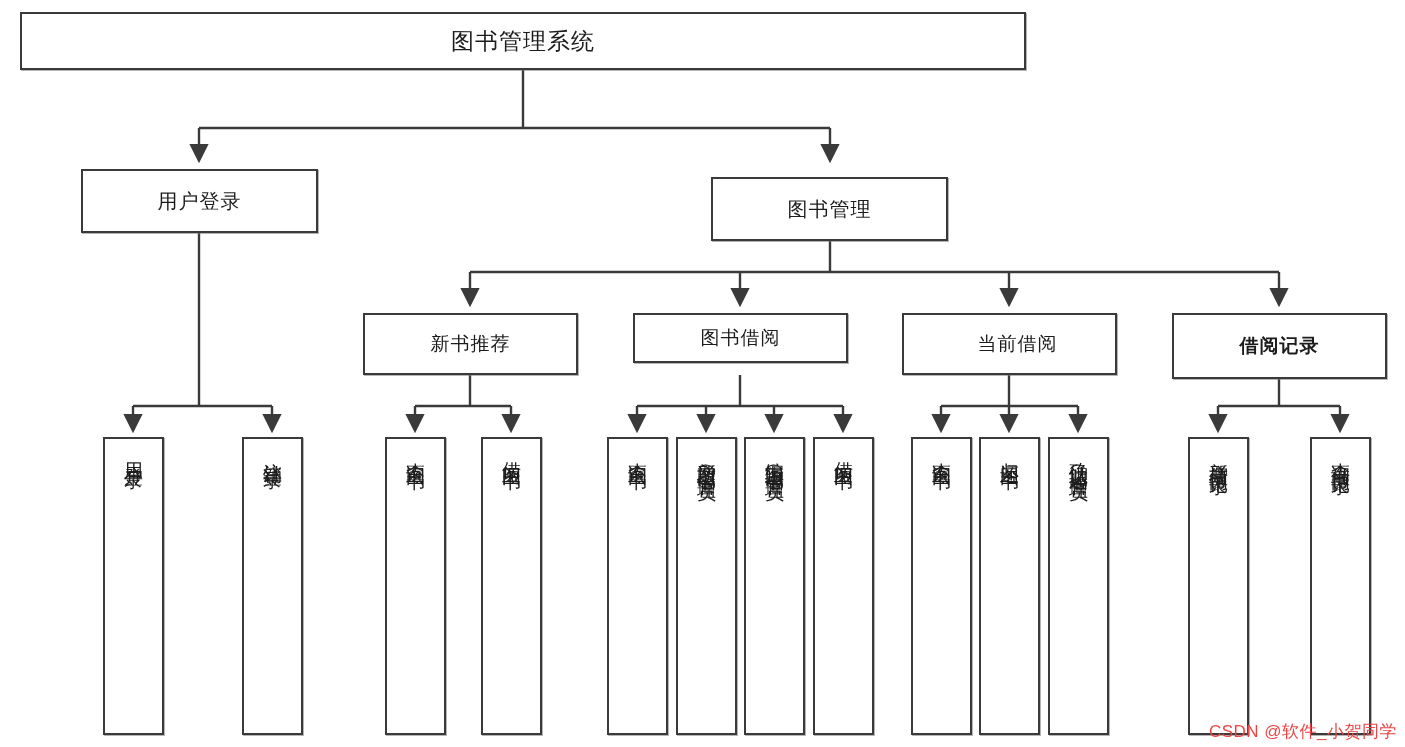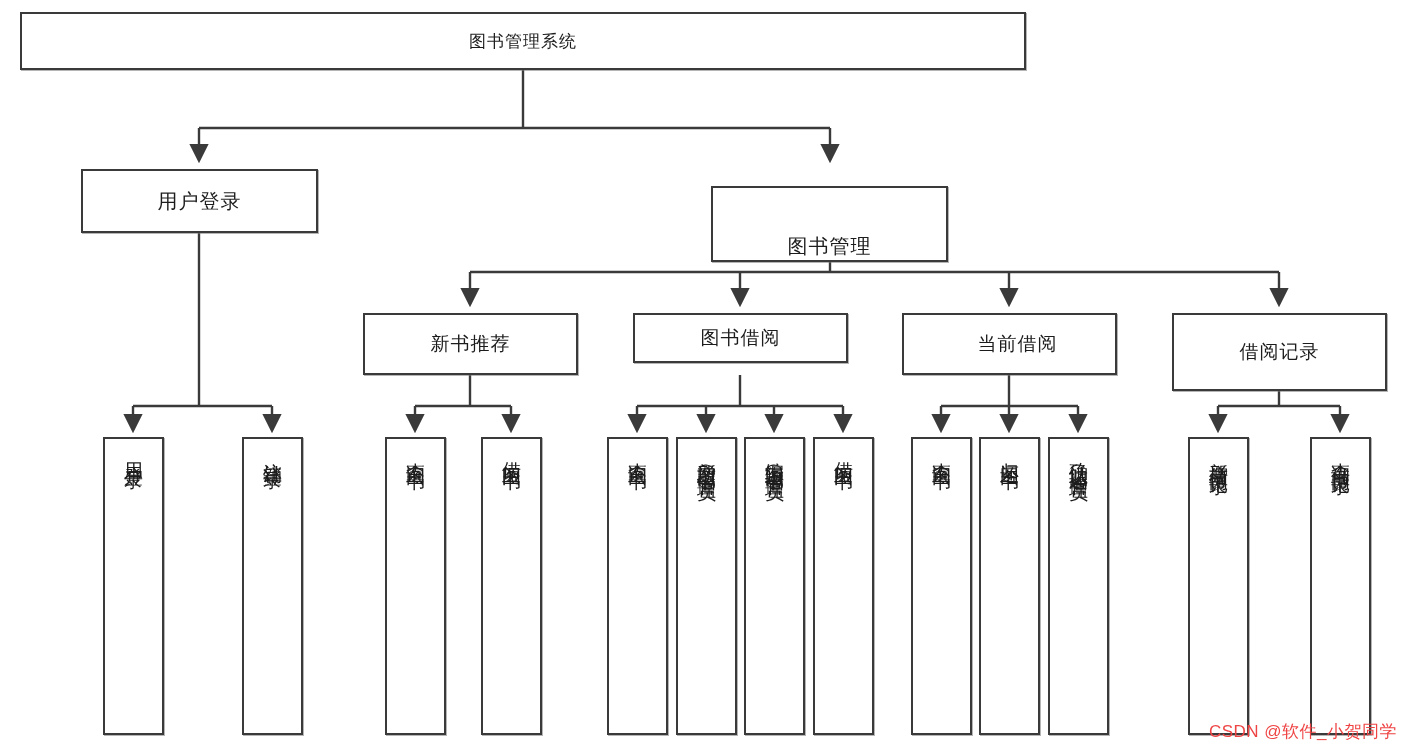--- a/index.html
+++ b/index.html
@@ -29,21 +29,21 @@
     position: absolute;
     background: #ffffff;
     border: 2px solid #3a3a3a;
     display: flex;
     align-items: center;
     justify-content: center;
     color: #1c1c1c;
     box-shadow: 1px 1px 0 0 rgba(120,120,120,0.55);
   }
   .node.root {
-    font-size: 17px;
+    font-size: 23px;
     align-items: center;
   }
   .node.lvl1 {
     font-size: 20px;
   }
   .node.lvl2 {
     font-size: 19px;
   }
   .node.leaf {
     font-size: 19px;
@@ -130,37 +130,37 @@
   </svg>
 
   <div class="node root" style="left:20px; top:12px; width:1006px; height:58px;">
     <span class="htext">图书管理系统</span>
   </div>
 
   <div class="node lvl1" style="left:81px; top:169px; width:237px; height:64px;">
     <span class="htext">用户登录</span>
   </div>
 
-  <div class="node lvl1" style="left:711px; top:186px; width:237px; height:76px;align-items:flex-end;">
+  <div class="node lvl1" style="left:711px; top:177px; width:237px; height:64px;">
     <span class="htext">图书管理</span>
   </div>
 
   <div class="node lvl2" style="left:363px; top:313px; width:215px; height:62px;">
     <span class="htext">新书推荐</span>
   </div>
 
   <div class="node lvl2" style="left:633px; top:313px; width:215px; height:50px;">
     <span class="htext">图书借阅</span>
   </div>
 
   <div class="node lvl2" style="left:902px; top:313px; width:215px; height:62px;padding-left:16px;">
     <span class="htext">当前借阅</span>
   </div>
 
-  <div class="node lvl2" style="left:1172px; top:313px; width:215px; height:78px;">
+  <div class="node lvl2" style="left:1172px; top:313px; width:215px; height:66px;font-weight:bold;">
     <span class="htext">借阅记录</span>
   </div>
 
   <div class="node leaf" style="left:103px; top:437px; width:61px; height:298px;">
     <span class="vtext">用户登录</span>
   </div>
 
   <div class="node leaf" style="left:242px; top:437px; width:61px; height:298px;">
     <span class="vtext">注销登录</span>
   </div>

